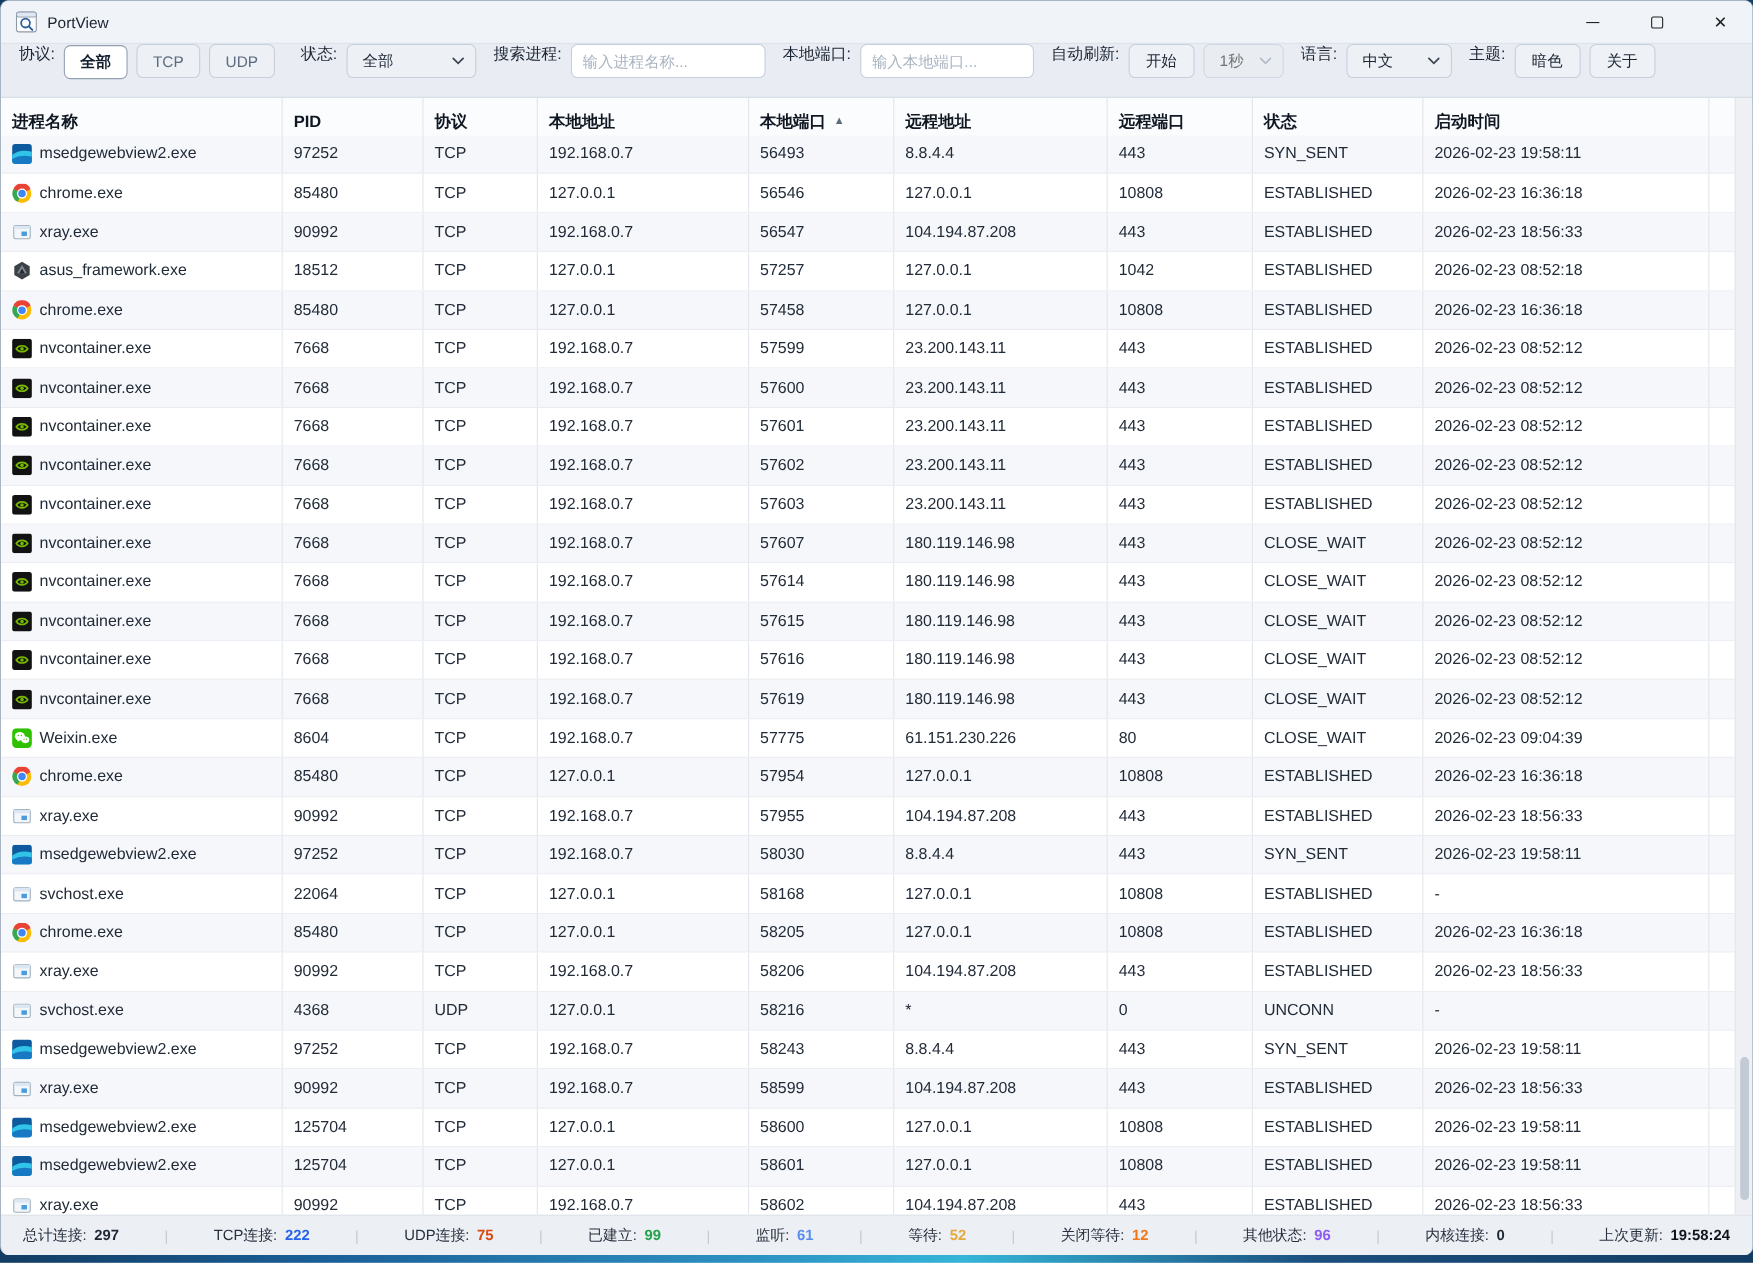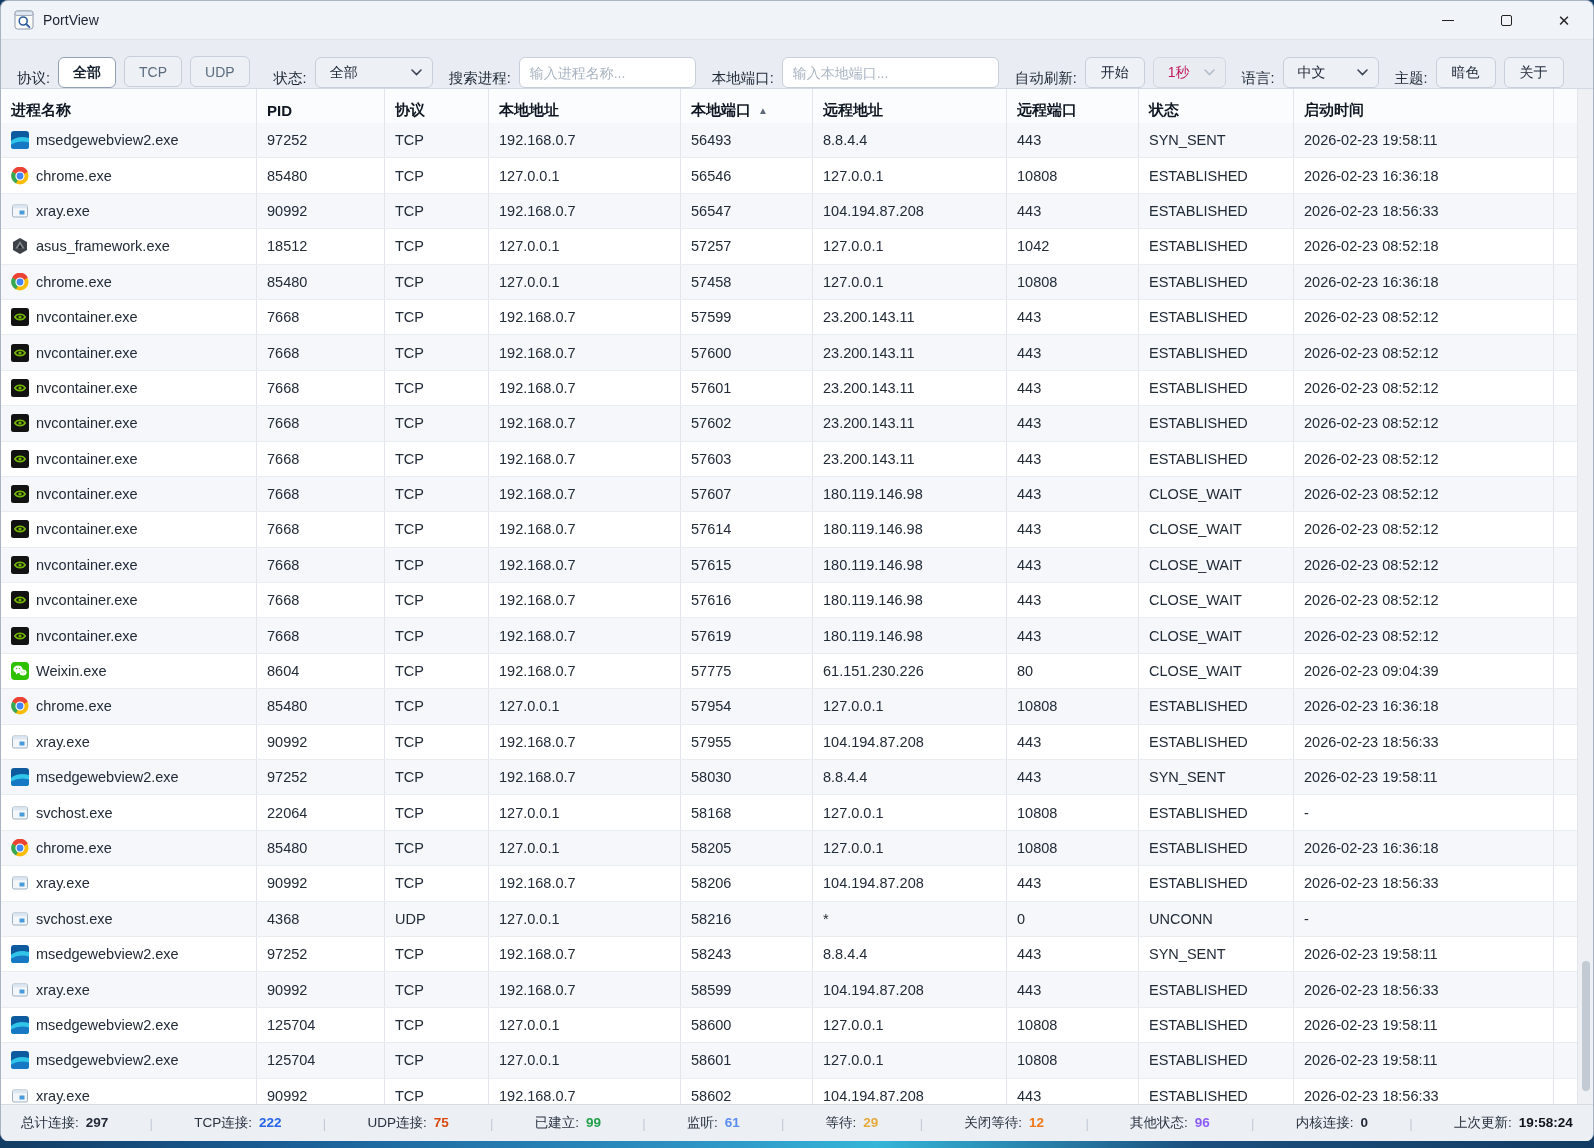--- a/index.html
+++ b/index.html
@@ -18,30 +18,30 @@
   .titlebar { height:38px; flex:0 0 38px; display:flex; align-items:center; background:#f0f3f8; padding-left:13px; }
   .app-icon { width:20px; height:20px; margin-right:9px; }
   .title-text { font-size:14px; color:#1a2230; }
   .win-controls { margin-left:auto; display:flex; height:100%; }
   .win-btn { width:58px; height:100%; display:flex; align-items:center; justify-content:center; color:#222; cursor:default; }
   .glyph-min { display:block; width:12px; border-top:1.4px solid #222; }
   .glyph-max { display:block; width:11px; height:11px; border:1.4px solid #222; border-radius:2px; }
   .glyph-close { font-size:15px; line-height:1; color:#222; }
   
   .toolbar { height:50px; flex:0 0 50px; background:#e9edf3; border-top:1px solid #dde3ea; border-bottom:1px solid #d2d9e2;
-             display:flex; align-items:flex-end; padding:0 14px; white-space:nowrap; }
+             display:flex; align-items:flex-start; padding:0 14px; white-space:nowrap; }
   .tb-label { font-size:14.5px; color:#1d2634; margin:0 8px 0 16px; }
   .tb-label:first-child { margin-left:2px; }
   .seg-btn { display:inline-flex; align-items:center; justify-content:center; height:31px; padding:0 14px;
              border:1px solid #c7cfda; border-radius:6px; background:#edf0f5; color:#5c6b7e; font-size:14px; margin-right:8px; cursor:pointer; }
   .seg-btn.selected { background:#ffffff; border-color:#93a0b1; color:#14202e; font-weight:bold; }
   .tb-select { display:inline-flex; align-items:center; justify-content:space-between; height:31px; padding:0 10px 0 14px;
                border:1px solid #c7cfda; border-radius:6px; background:#edf0f5; color:#1d2634; font-size:14px; cursor:pointer; }
   .tb-select .chev { margin-left:14px; display:inline-flex; }
-  .tb-select.disabled { color:#be185d; background:#e9edf2; border-color:#d0d7e0; }
+  .tb-select.disabled { color:#737373; background:#e9edf2; border-color:#d0d7e0; }
   .tb-select.disabled .chev svg path { stroke:#b3bdc9; }
   .tb-input { height:31px; border:1px solid #c7cfda; border-radius:6px; background:#fff; font-size:14px; color:#1d2634;
               padding:0 10px; font-family:"Liberation Sans","DejaVu Sans",sans-serif; }
   .tb-input::placeholder { color:#a9b4c1; }
   .tb-btn { display:inline-flex; align-items:center; justify-content:center; height:31px; padding:0 15px;
             border:1px solid #c7cfda; border-radius:6px; background:#eef1f6; color:#1d2634; font-size:14px; margin-right:8px; cursor:pointer; }
   
   .table-wrap { position:relative; flex:1 1 auto; overflow:hidden; background:#fff; }
   .grid-row { display:grid; grid-template-columns:256px 128px 104px 192px 132px 194px 132px 155px 260px 1fr; }
   .thead { height:44px; background:#fbfcfe; border-bottom:1px solid #d6dde5; }
@@ -106,21 +106,21 @@
           <svg width="11" height="7">
             <path d="M1 1 L5.5 5.5 L10 1" stroke="#3c4654" stroke-width="1.6" fill="none" stroke-linecap="round"></path>
           </svg>
         </span>
     </span>
 
     <span class="tb-label">搜索进程:</span>
     <input class="tb-input" style="width: 177px;" placeholder="输入进程名称...">
 
     <span class="tb-label">本地端口:</span>
-    <input class="tb-input" style="width: 217px;" placeholder="输入本地端口...">
+    <input class="tb-input" style="width: 158px;" placeholder="输入本地端口...">
 
     <span class="tb-label">自动刷新:</span>
     <span class="tb-btn">开始</span>
     <span class="tb-select disabled">
       <span>1秒</span>
       <span class="chev">
           <svg width="11" height="7">
             <path d="M1 1 L5.5 5.5 L10 1" stroke="#3c4654" stroke-width="1.6" fill="none" stroke-linecap="round"></path>
           </svg>
         </span>
@@ -766,21 +766,21 @@
       <span class="sb-item"><span>总计连接:</span><span class="val" style="color: rgb(31, 39, 52);">297</span></span>
       <span class="sb-sep">|</span>
       <span class="sb-item"><span>TCP连接:</span><span class="val" style="color: rgb(37, 99, 235);">222</span></span>
       <span class="sb-sep">|</span>
       <span class="sb-item"><span>UDP连接:</span><span class="val" style="color: rgb(217, 72, 15);">75</span></span>
       <span class="sb-sep">|</span>
       <span class="sb-item"><span>已建立:</span><span class="val" style="color: rgb(35, 160, 75);">99</span></span>
       <span class="sb-sep">|</span>
       <span class="sb-item"><span>监听:</span><span class="val" style="color: rgb(91, 141, 239);">61</span></span>
       <span class="sb-sep">|</span>
-      <span class="sb-item"><span>等待:</span><span class="val" style="color: rgb(229, 169, 60);">29</span></span>
+      <span class="sb-item"><span>等待:</span><span class="val" style="color: rgb(229, 169, 60);">52</span></span>
       <span class="sb-sep">|</span>
       <span class="sb-item"><span>关闭等待:</span><span class="val" style="color: rgb(240, 120, 24);">12</span></span>
       <span class="sb-sep">|</span>
       <span class="sb-item"><span>其他状态:</span><span class="val" style="color: rgb(139, 92, 246);">96</span></span>
       <span class="sb-sep">|</span>
       <span class="sb-item"><span>内核连接:</span><span class="val" style="color: rgb(31, 39, 52);">0</span></span>
       <span class="sb-sep">|</span>
       <span class="sb-item"><span>上次更新:</span><span class="val" style="color: rgb(16, 21, 29);">19:58:24</span></span>
     </div>
 </div>

